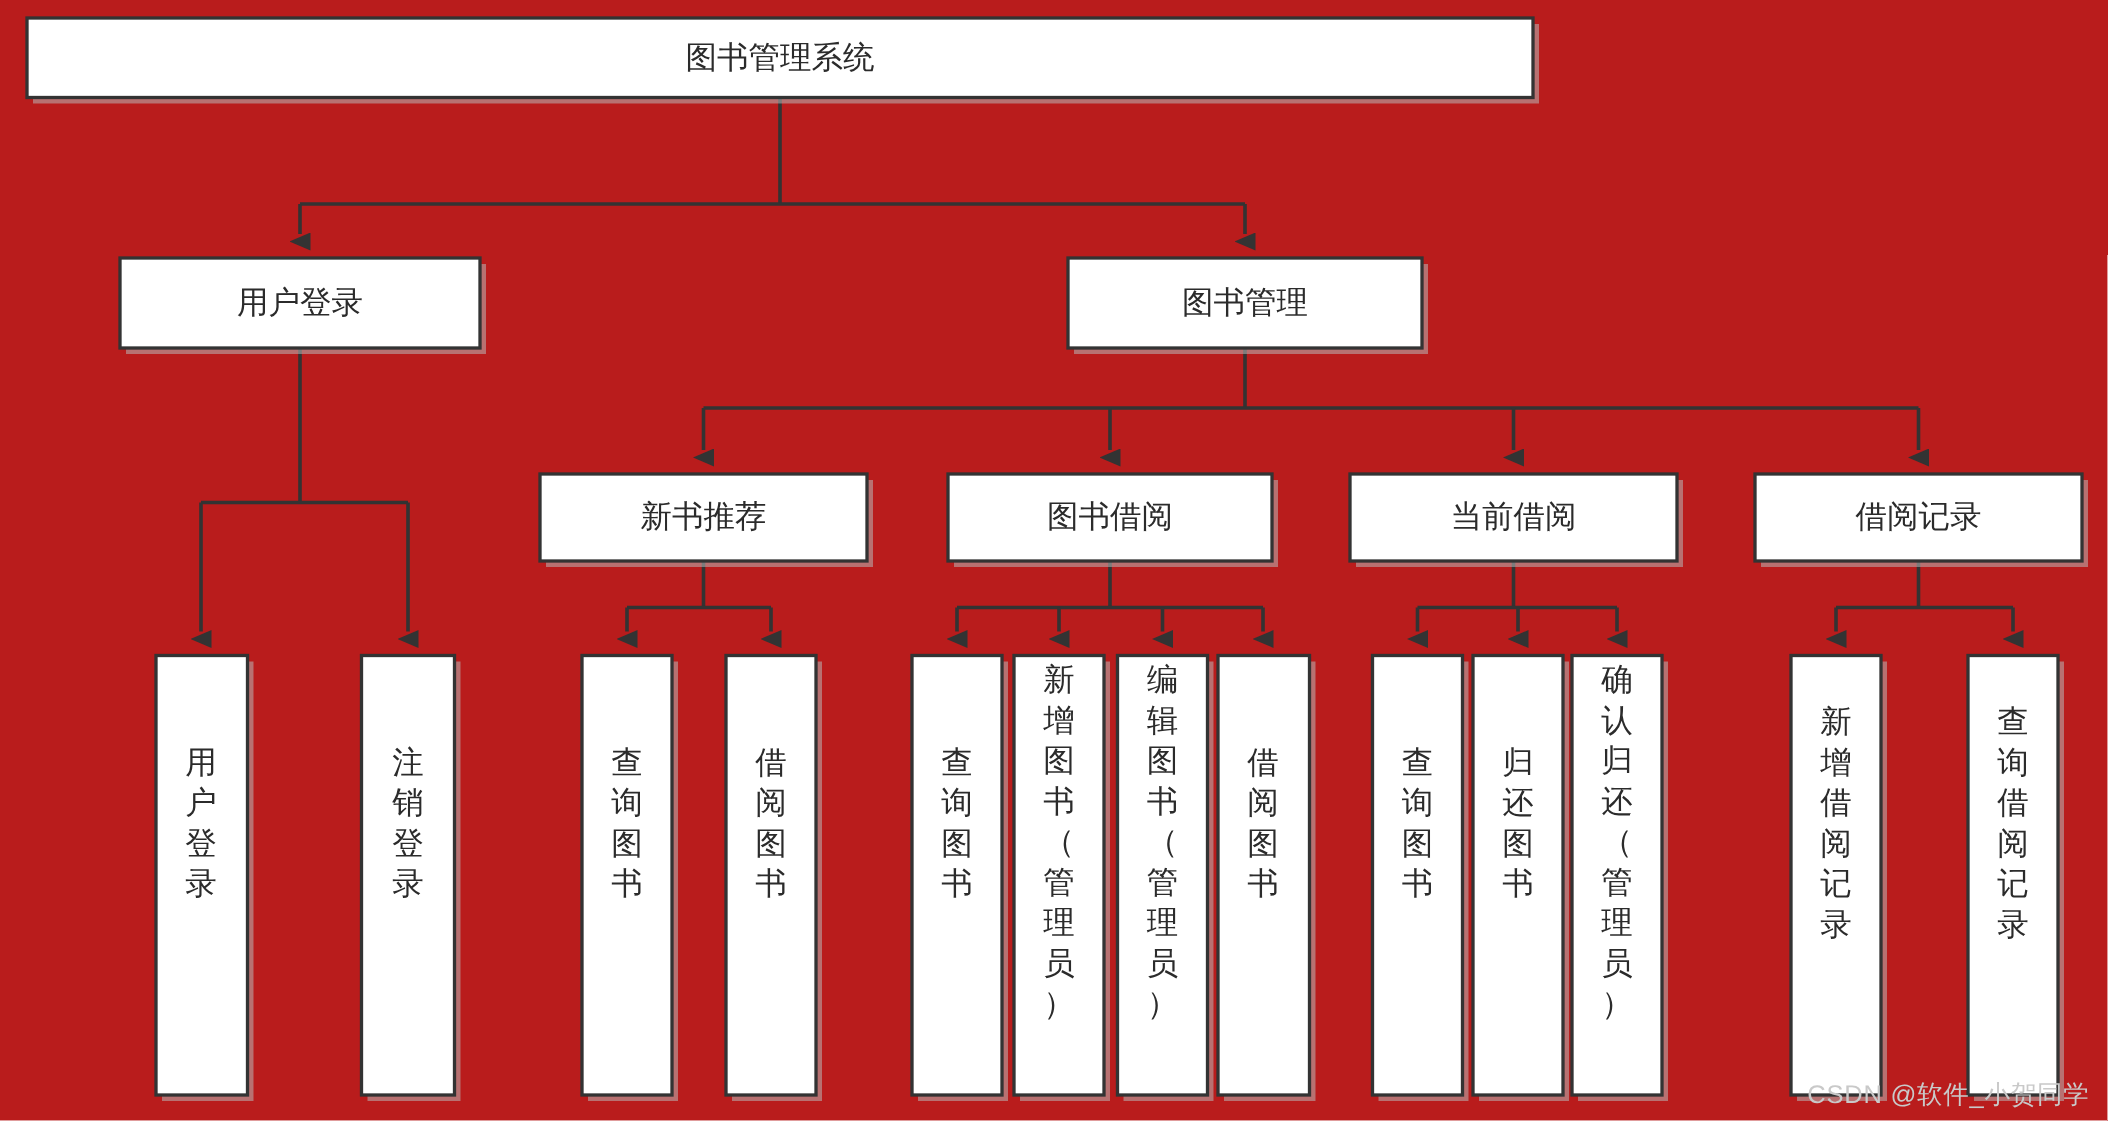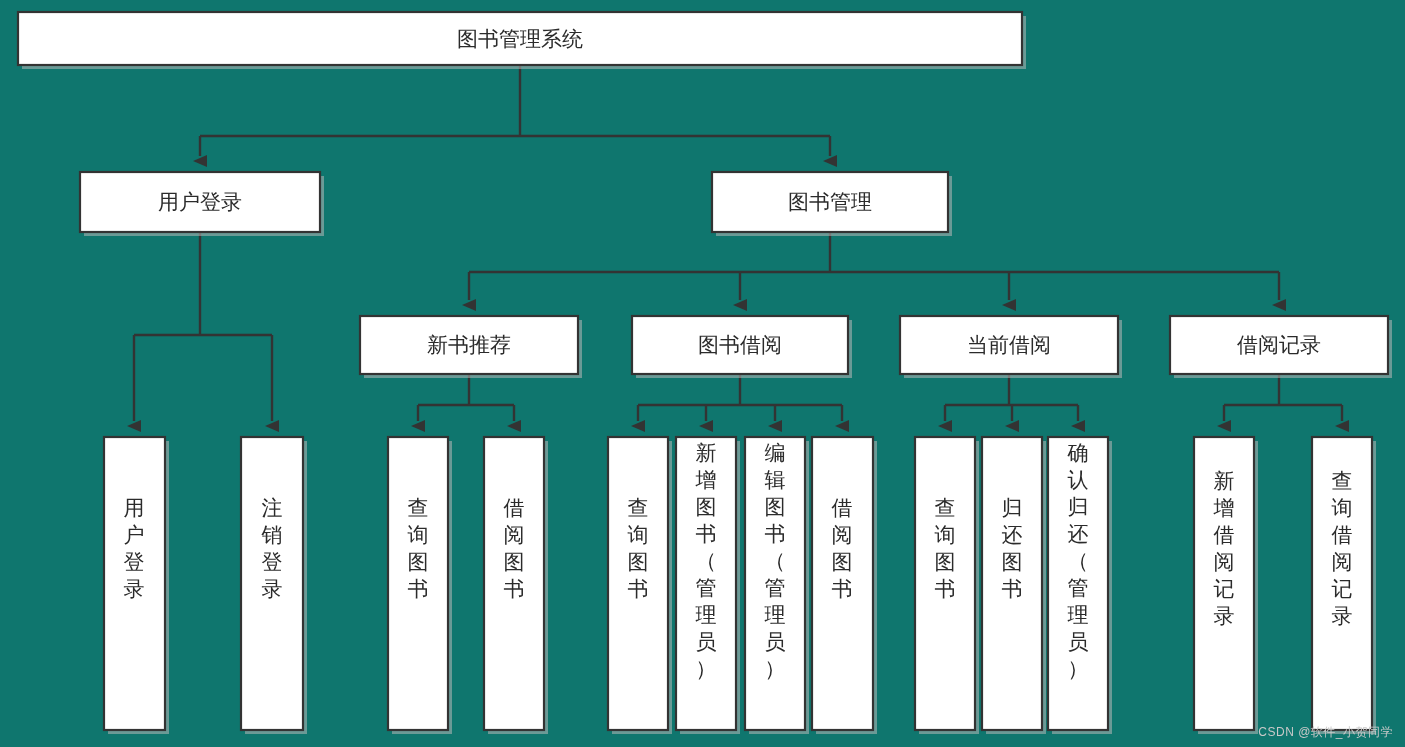--- a/index.html
+++ b/index.html
@@ -8,21 +8,21 @@
     padding: 0;
     background: #ffffff;
   }
   body {
     font-family: "Liberation Sans", "DejaVu Sans", sans-serif;
   }
   #diagram-root {
     position: relative;
     width: 1405px;
     height: 747px;
-    background: #0f766e;
+    background: #b91c1c;
     overflow: hidden;
   }
   #diagram-svg {
     position: absolute;
     left: 0;
     top: 0;
     width: 1405px;
     height: 747px;
     display: block;
   }
@@ -56,21 +56,21 @@
     fill: #2b2b2b;
     font-family: "Liberation Sans", "DejaVu Sans", sans-serif;
     font-size: 21px;
     text-anchor: middle;
   }
   .watermark-text {
     position: absolute;
     right: 12px;
     bottom: 6px;
     font-family: "Liberation Sans", "DejaVu Sans", sans-serif;
-    font-size: 12px;
+    font-size: 17px;
     color: #c9c9c9;
     white-space: nowrap;
     letter-spacing: 0.5px;
     user-select: none;
   }
 </style>
 </head>
 <body>
 
 <div id="diagram-root">

